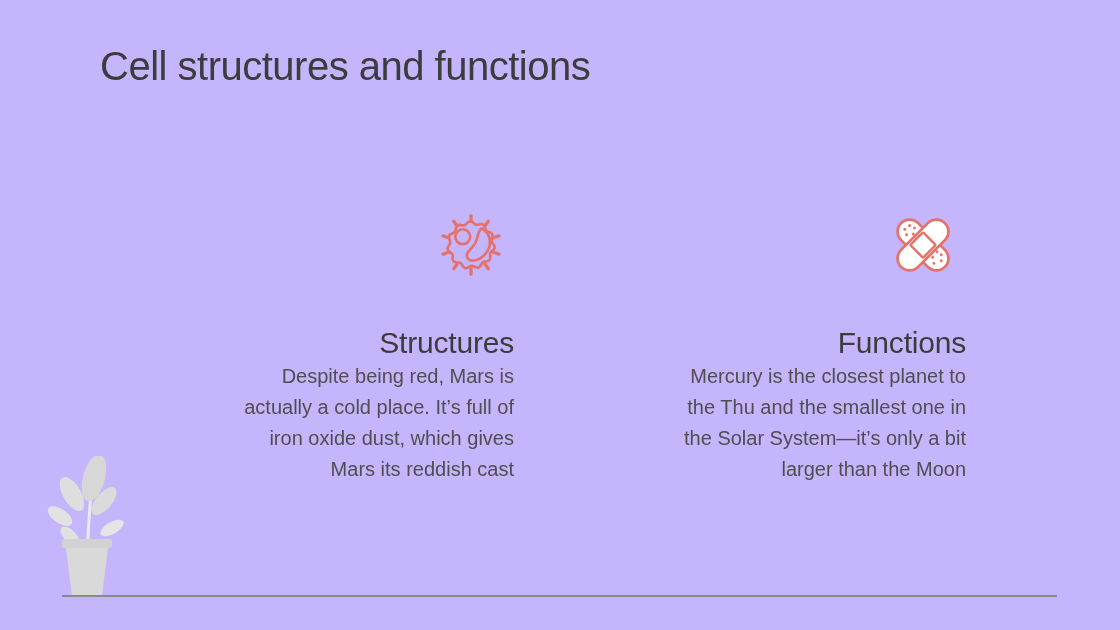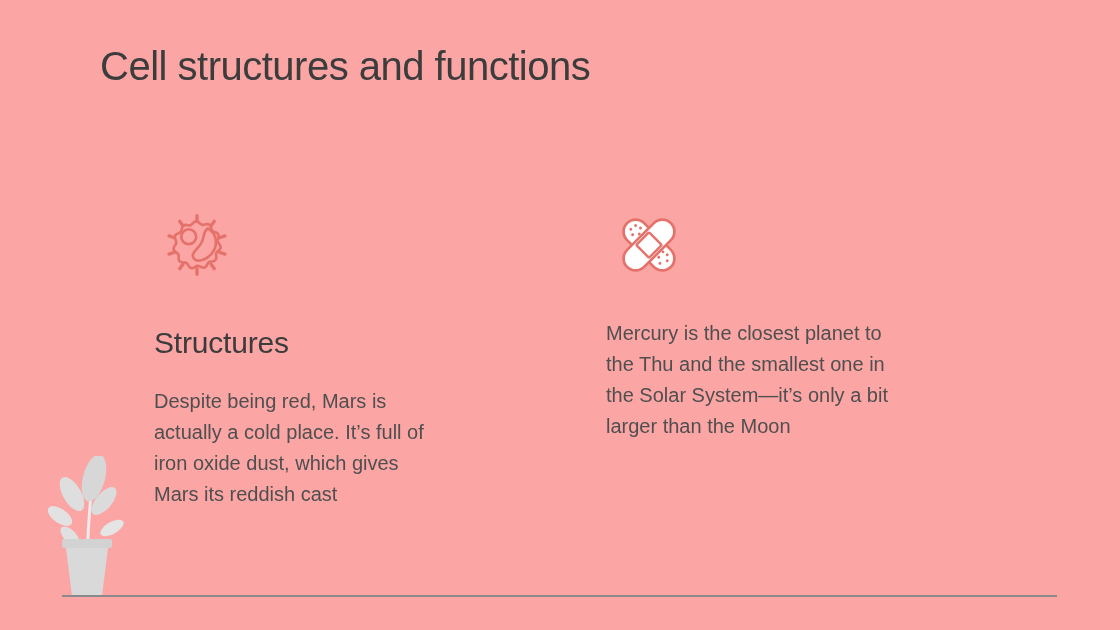--- a/index.html
+++ b/index.html
@@ -1,54 +1,54 @@
 <!DOCTYPE html>
 <html><head>
 <meta charset="utf-8">
 <style>
   html, body { margin: 0; padding: 0; background: #fff; }
   .slide {
     position: relative;
     width: 1120px;
     height: 630px;
-    background: #fca5a5;
+    background: #c4b5fd;
     overflow: hidden;
     font-family: "Liberation Sans", sans-serif;
     --accent: #E5726A;
     --title-text: #3C3C3C;
     --body-text: #4F4F4F;
     --divider: #8A8A8A;
   }
   .slide-title {
     position: absolute;
     left: 100px;
     top: 44px;
     margin: 0;
     font-size: 40px;
     font-weight: 500;
     letter-spacing: -0.5px;
     color: var(--title-text);
   }
   .col {
     position: absolute;
     top: 202px;
-    text-align: left;
+    text-align: right;
   }
   .col-left  { left: 154px; width: 360px; }
   .col-right { left: 606px; width: 360px; }
   .col-icon svg { width: 86px; height: 86px; display: inline-block; color: var(--accent); }
   .col-heading {
     margin: 34px 0 0 0;
     font-size: 30px;
     font-weight: 500;
     letter-spacing: -0.2px;
     color: var(--title-text);
   }
   .col-body {
-    margin: 26px 0 0 0;
+    margin: 1px 0 0 0;
     font-size: 20px;
     line-height: 31px;
     color: var(--body-text);
     white-space: pre-line;
   }
   .divider {
     position: absolute;
     left: 62px;
     top: 595px;
     width: 995px;
@@ -118,20 +118,21 @@
             <circle cx="74" cy="56" r="1.7"></circle>
           </g>
         </g>
 
         <g transform="rotate(-45 50 50)">
           <rect x="14" y="36" width="72" height="28" rx="14" fill="#ffffff"></rect>
           <rect x="39.5" y="39.5" width="21" height="21" rx="1.5" stroke-width="2.8"></rect>
         </g>
       </svg>
     </div>
+    <div class="col-heading">Functions</div>
     <div class="col-body">Mercury is the closest planet to
 the Thu and the smallest one in
 the Solar System—it’s only a bit
 larger than the Moon</div>
   </div>
 
   <svg class="plant" viewBox="0 0 110 142" aria-hidden="true">
     <path d="M55 120 C55 92 57 55 61 18" stroke="#ebebeb" stroke-width="3" fill="none"></path>
     <ellipse cx="62" cy="22" rx="11" ry="24" transform="rotate(15 62 22)" fill="#d7d7d7"></ellipse>
     <ellipse cx="40" cy="38" rx="9" ry="19" transform="rotate(-30 40 38)" fill="#dedede"></ellipse>

